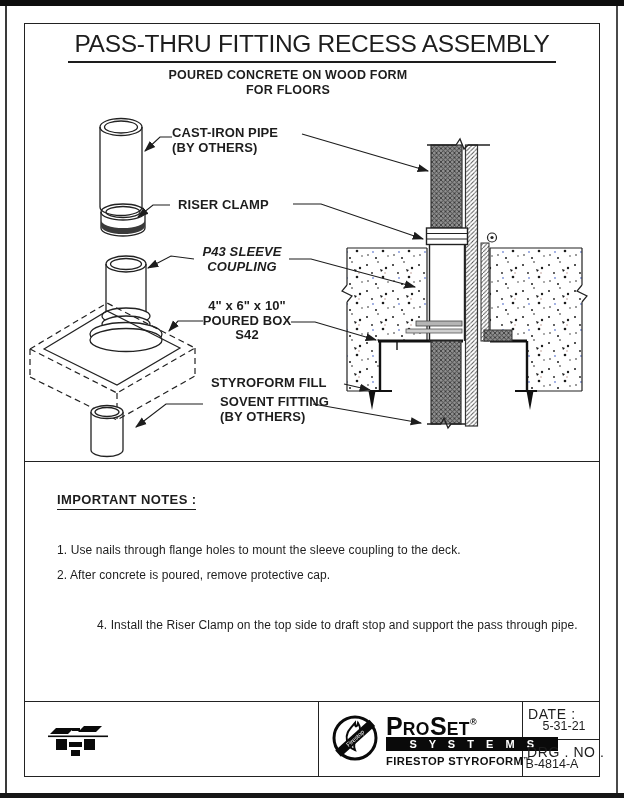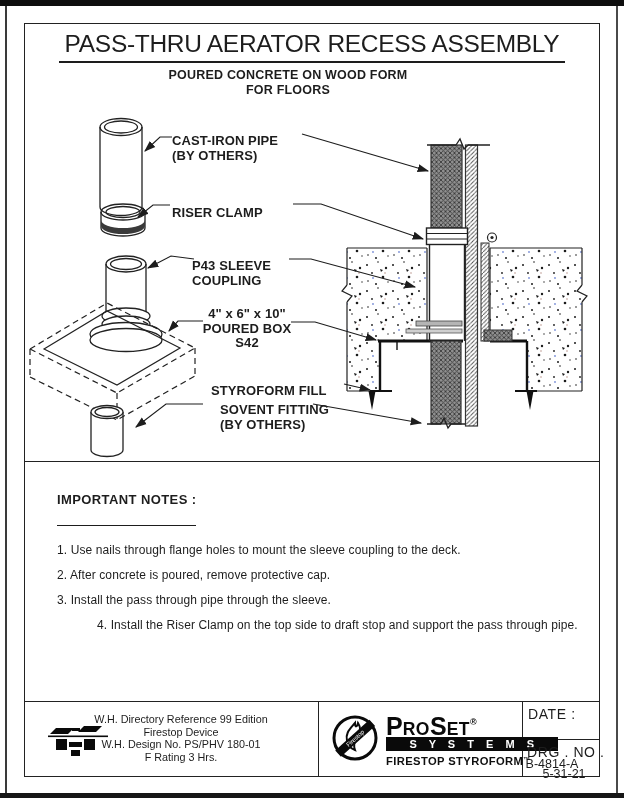--- a/index.html
+++ b/index.html
@@ -14,24 +14,24 @@
   
   .frame{left:24px;top:23px;width:574px;height:752px;border:1.6px solid #222;}
   .hline{height:0;border-top:1.6px solid #222;}
   .vline{width:0;border-left:1.6px solid #222;}
   
   .title{left:24px;top:30px;width:576px;text-align:center;font-size:24.5px;
          letter-spacing:-0.3px;white-space:nowrap;}
   .title span{display:inline-block;border-bottom:2px solid #1d1d1d;padding:0 6px 3px 6px;}
   .subtitle{left:24px;width:528px;text-align:center;font-size:12.5px;font-weight:bold;letter-spacing:0.2px;}
   
-  .lbl{font-size:13px;font-weight:bold;line-height:14.5px;white-space:nowrap;letter-spacing:0.1px;margin-top:8px;}
+  .lbl{font-size:13px;font-weight:bold;line-height:14.5px;white-space:nowrap;letter-spacing:0.1px;}
   
   .notes-head{left:57px;top:492px;font-size:13px;font-weight:bold;letter-spacing:0.4px;
-              border-bottom:1.5px solid #1d1d1d;padding-bottom:18px;}
+              border-bottom:1.5px solid #1d1d1d;padding-bottom:2px;}
   .note{left:57px;width:525px;font-size:12px;letter-spacing:0.1px;}
   
   .ft-small{font-size:10.8px;line-height:12.6px;text-align:center;}
   .cell-label{font-size:14px;letter-spacing:0.6px;}
   .cell-value{font-size:12.5px;text-align:center;}
   .proset-word{white-space:nowrap;font-weight:bold;color:#0a0a0a;line-height:26px;}
   .ps-big{font-size:25px;}
   .ps-small{font-size:17.5px;letter-spacing:0.5px;}
   .ps-reg{font-size:9px;vertical-align:10px;}
   .systems-bar{background:#0a0a0a;color:#ffffff;font-size:11px;font-weight:bold;
@@ -48,21 +48,21 @@
   <div class="abs edge-left"></div>
   <div class="abs edge-right"></div>
 
   <div class="abs frame"></div>
   <div class="abs hline" style="left:24px;top:461px;width:576px;"></div>
   <div class="abs hline" style="left:24px;top:701px;width:576px;"></div>
   <div class="abs vline" style="left:318px;top:701px;height:75px;"></div>
   <div class="abs vline" style="left:522px;top:701px;height:75px;"></div>
   <div class="abs hline" style="left:522px;top:739px;width:77px;"></div>
 
-  <div class="abs title"><span>PASS-THRU AERATOR RECESS ASSEMBLY</span></div>
+  <div class="abs title"><span>PASS-THRU FITTING RECESS ASSEMBLY</span></div>
   <div class="abs subtitle" style="top:68px;">POURED CONCRETE ON WOOD FORM</div>
   <div class="abs subtitle" style="top:83px;">FOR FLOORS</div>
 
   <svg class="abs" style="left:24px;top:110px;" width="576" height="352" viewBox="24 110 576 352">
     <defs>
       <pattern id="xhatch" width="4.5" height="4.5" patternUnits="userSpaceOnUse">
         <rect width="4.5" height="4.5" fill="#8f8f8f"></rect>
         <path d="M0,0 l4.5,4.5 M4.5,0 l-4.5,4.5" stroke="#3c3c3c" stroke-width="0.9"></path>
       </pattern>
       <pattern id="dhatch" width="4.2" height="4.2" patternUnits="userSpaceOnUse">
@@ -189,73 +189,66 @@
       <path d="M344,384 L370,390" marker-end="url(#arr)"></path>
       <path d="M203,404 L166,404 L136,427" marker-end="url(#arr)"></path>
       <path d="M313,404 L421,423" marker-end="url(#arr)"></path>
     </g>
   </svg>
 
   <div class="abs lbl" style="left:172px;top:126px;">
     <div>CAST-IRON PIPE</div>
     <div>(BY OTHERS)</div>
   </div>
-  <div class="abs lbl" style="left:172px;top:198px;">RISER CLAMP</div>
-  <div class="abs lbl" style="left:192px;top:251px;width:100px;">
+  <div class="abs lbl" style="left:178px;top:198px;">RISER CLAMP</div>
+  <div class="abs lbl" style="left:192px;top:245px;width:100px;text-align:center;font-style:italic;">
     <div>P43 SLEEVE</div>
     <div>COUPLING</div>
   </div>
   <div class="abs lbl" style="left:201px;top:299px;width:92px;text-align:center;">
     <div>4" x 6" x 10"</div>
     <div>POURED BOX</div>
     <div>S42</div>
   </div>
   <div class="abs lbl" style="left:211px;top:376px;">STYROFORM FILL</div>
   <div class="abs lbl" style="left:220px;top:395px;">
     <div>SOVENT FITTING</div>
     <div>(BY OTHERS)</div>
   </div>
 
   <div class="abs notes-head">IMPORTANT NOTES :</div>
   <div class="abs note" style="top:543px;">1. Use nails through flange holes to mount the sleeve coupling to the deck.</div>
   <div class="abs note" style="top:568px;">2. After concrete is poured, remove protective cap.</div>
-  <div class="abs note" style="top:593px;">3. Install the pass through pipe through the sleeve.</div>
   <div class="abs note" style="top:618px;margin-left:40px;">4. Install the Riser Clamp on the top side to draft stop and support the pass through pipe.</div>
 
   <svg class="abs" style="left:48px;top:722px;" width="60" height="36" viewBox="0 0 60 36">
     <path d="M4,6 L22,6 L16,12 L-2,12 Z" fill="#0a0a0a" transform="translate(4,0)"></path>
     <path d="M36,4 L54,4 L48,10 L30,10 Z" fill="#0a0a0a"></path>
     <rect x="24" y="6" width="8" height="3" fill="#0a0a0a"></rect>
     <rect x="0" y="13.5" width="60" height="1.6" fill="#0a0a0a"></rect>
     <rect x="8" y="17" width="11" height="11" fill="#0a0a0a"></rect>
     <rect x="36" y="17" width="11" height="11" fill="#0a0a0a"></rect>
     <rect x="21" y="20" width="13" height="5" fill="#0a0a0a"></rect>
     <rect x="23" y="28" width="9" height="6" fill="#0a0a0a"></rect>
   </svg>
-  <div class="abs ft-small" style="left:86px;top:713px;width:190px;">
-    <div>W.H. Directory Reference 99 Edition</div>
-    <div>Firestop Device</div>
-    <div>W.H. Design No. PS/PHV 180-01</div>
-    <div>F Rating 3 Hrs.</div>
-  </div>
 
   <svg class="abs" style="left:330px;top:711px;" width="50" height="54" viewBox="0 0 50 54">
     <circle cx="25" cy="27" r="21" fill="none" stroke="#0a0a0a" stroke-width="3"></circle>
     <path d="M25,12 C20,18 15,22 17,30 C18,35 22,38 25,39 C23,34 24,31 27,27 C30,23 32,18 28,12 C27,16 25,17 25,12 Z" fill="none" stroke="#0a0a0a" stroke-width="2"></path>
     <g transform="rotate(-42 25 27)">
       <rect x="2" y="23" width="46" height="8.5" fill="#0a0a0a"></rect>
       <text x="25" y="29.5" text-anchor="middle" font-size="6" fill="#ffffff" font-family="Liberation Sans, sans-serif">Firestop</text>
     </g>
   </svg>
   <div class="abs proset-word" style="left:386px;top:709px;">
     <span class="ps-big">P</span><span class="ps-small">RO</span><span class="ps-big">S</span><span class="ps-small">ET</span><span class="ps-reg">®</span>
   </div>
   <div class="abs systems-bar" style="left:386px;top:737px;">S Y S T E M S</div>
   <div class="abs tagline" style="left:386px;top:755px;">
     <span>FIRESTOP  STYROFORM</span><span style="font-size:7px;vertical-align:3px;">™</span>
   </div>
 
   <div class="abs cell-label" style="left:528px;top:706px;">DATE :</div>
-  <div class="abs cell-value" style="left:522px;top:719px;width:84px;margin-top:48px;">5-31-21</div>
+  <div class="abs cell-value" style="left:522px;top:719px;width:84px;">5-31-21</div>
   <div class="abs cell-label" style="left:527px;top:744px;">DRG . NO .</div>
   <div class="abs cell-value" style="left:522px;top:757px;width:60px;">B-4814-A</div>
 
 </div>
 
 </body></html>

